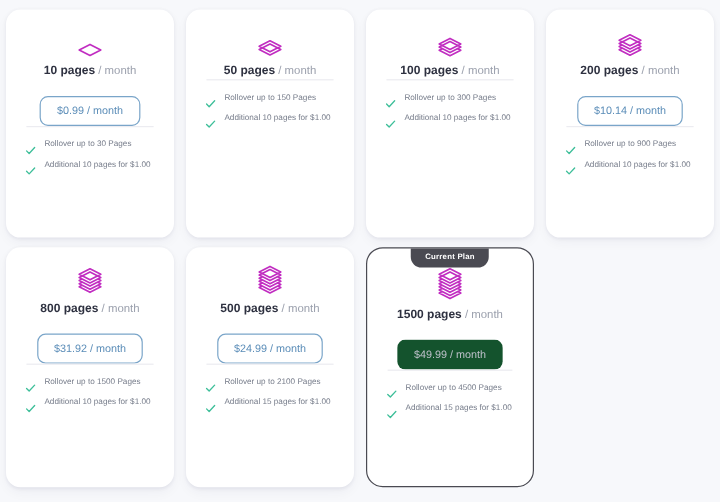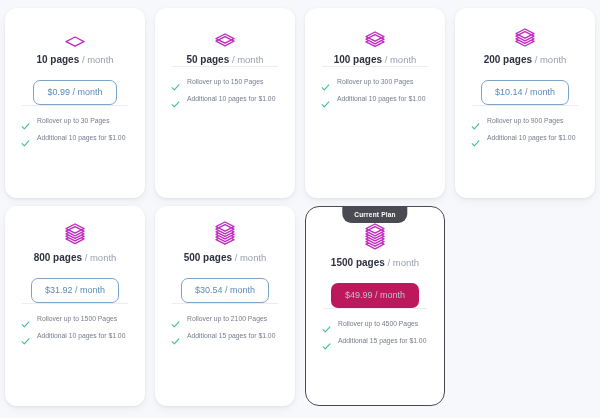--- a/index.html
+++ b/index.html
@@ -103,21 +103,21 @@
     background: #ffffff;
     border: 1px solid #7aa5c9;
     border-radius: 7px;
     padding: 7px 13px;
     white-space: nowrap;
     cursor: pointer;
     line-height: 1;
   }
   .price-btn.disabled {
     color: #bcc0c9;
-    background: #be185d;
+    background: #14532d;
     border: 1px solid transparent;
     cursor: default;
   }
 
   
   .divider {
     width: 88%;
     height: 1px;
     background: #ececf1;
     margin-bottom: 10px;
@@ -292,21 +292,21 @@
           <polygon points="11,15.000000000000002 20,19.6 11,24.200000000000003 2,19.6" fill="#ffffff" stroke="#c12dc1" stroke-width="1.4" stroke-linejoin="round"></polygon>
           <polygon points="11,12.4 20,17 11,21.6 2,17" fill="#ffffff" stroke="#c12dc1" stroke-width="1.4" stroke-linejoin="round"></polygon>
           <polygon points="11,9.8 20,14.4 11,19 2,14.4" fill="#ffffff" stroke="#c12dc1" stroke-width="1.4" stroke-linejoin="round"></polygon>
           <polygon points="11,7.200000000000001 20,11.8 11,16.4 2,11.8" fill="#ffffff" stroke="#c12dc1" stroke-width="1.4" stroke-linejoin="round"></polygon>
           <polygon points="11,4.6 20,9.2 11,13.799999999999999 2,9.2" fill="#ffffff" stroke="#c12dc1" stroke-width="1.4" stroke-linejoin="round"></polygon>
           <polygon points="11,2 20,6.6 11,11.2 2,6.6" fill="none" stroke="#c12dc1" stroke-width="1.4" stroke-linejoin="round"></polygon>
         </svg>
       </div>
       <div class="plan-title"><span class="pages">500 pages</span> <span>/ month</span></div>
       <div class="price-wrap">
-        <button class="price-btn">$30.54 / month</button>
+        <button class="price-btn">$24.99 / month</button>
       </div>
       <div class="divider"></div>
       <div class="features">
         <div class="feature-row">
           <span class="check-icon"><svg viewBox="0 0 12 12" width="9" height="9">
               <path d="M1.5 6.3 L4.4 9.2 L10.5 2.6" fill="none" stroke="#3fbf9a" stroke-width="1.5" stroke-linecap="round" stroke-linejoin="round"></path>
             </svg></span>
           <span class="feature-text">Rollover up to 2100 Pages</span>
         </div>
         <div class="feature-row">

